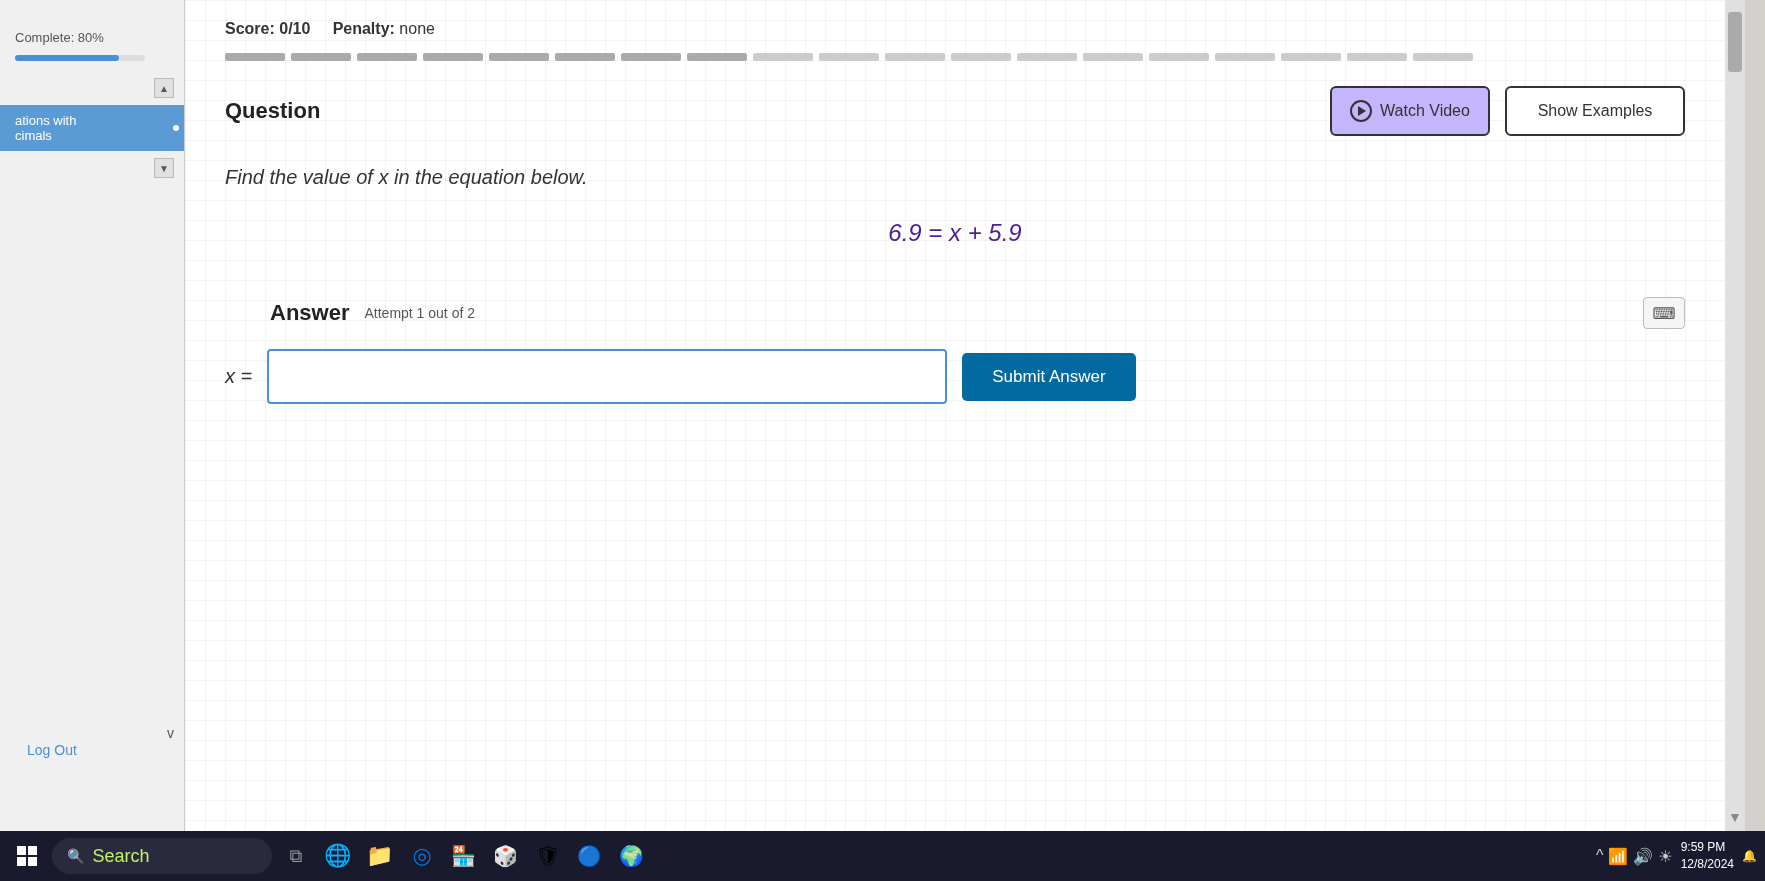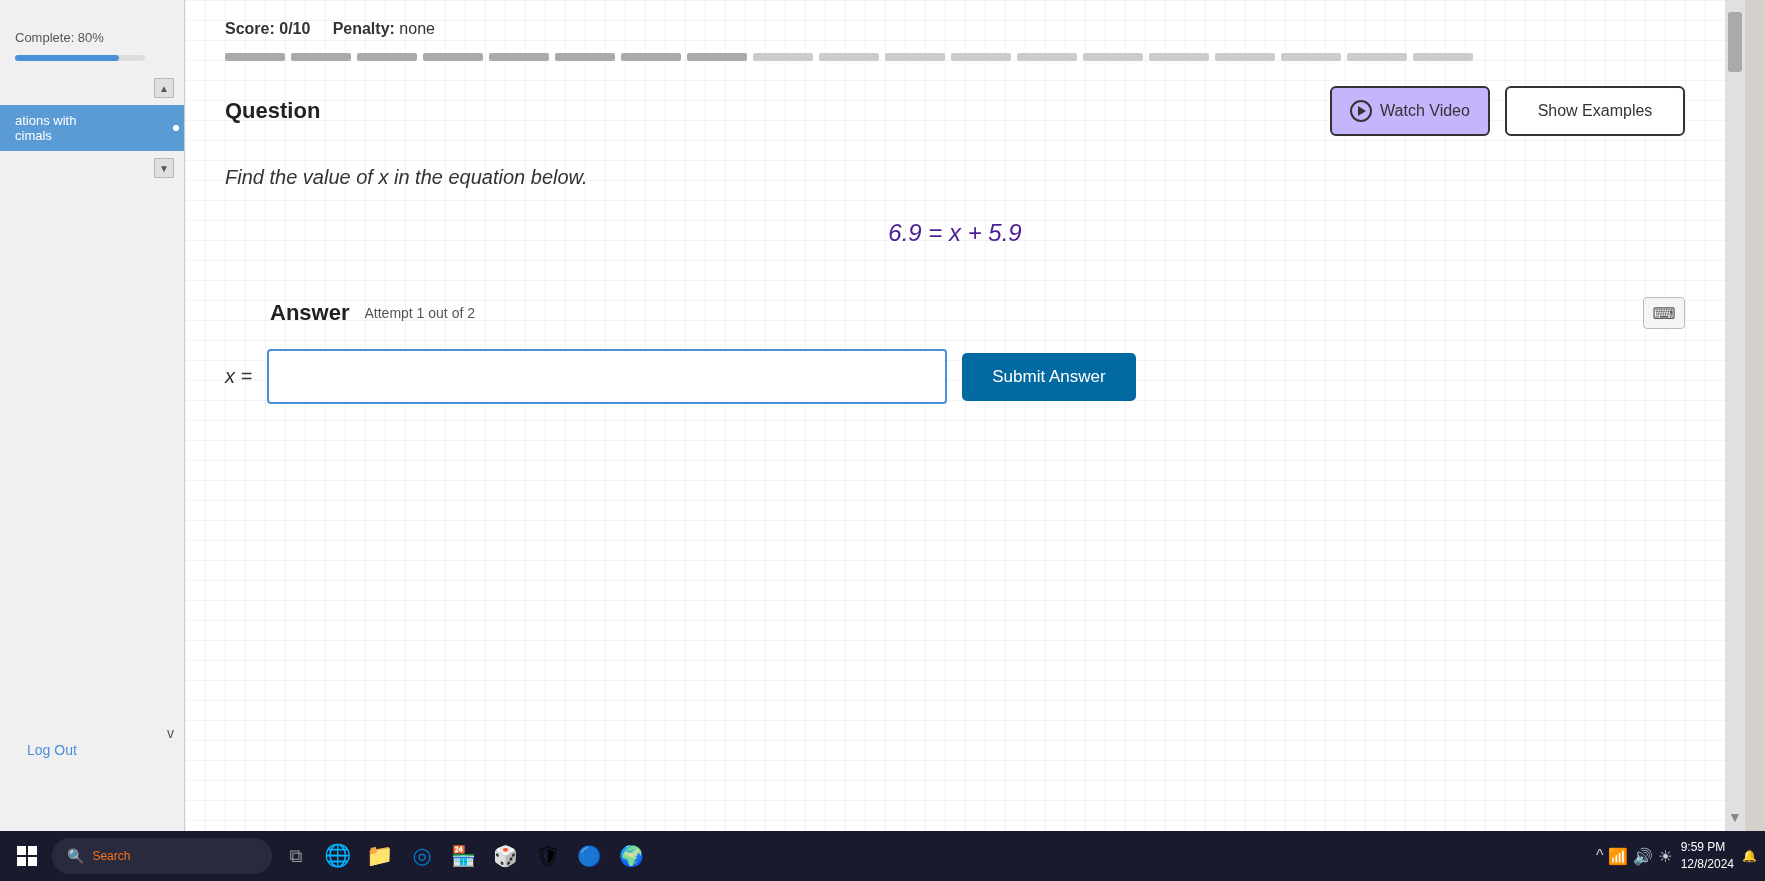--- a/index.html
+++ b/index.html
@@ -413,22 +413,22 @@
       cursor: text;
       gap: 8px;
     }
 
     .search-icon-tb {
       color: #aaa;
       font-size: 14px;
     }
 
     .search-label {
-      color: #f97316;
-      font-size: 12px;
+      color: #bef264;
+      font-size: 18px;
     }
 
     .taskbar-icon {
       width: 36px;
       height: 36px;
       display: flex;
       align-items: center;
       justify-content: center;
       cursor: pointer;
       border-radius: 4px;

